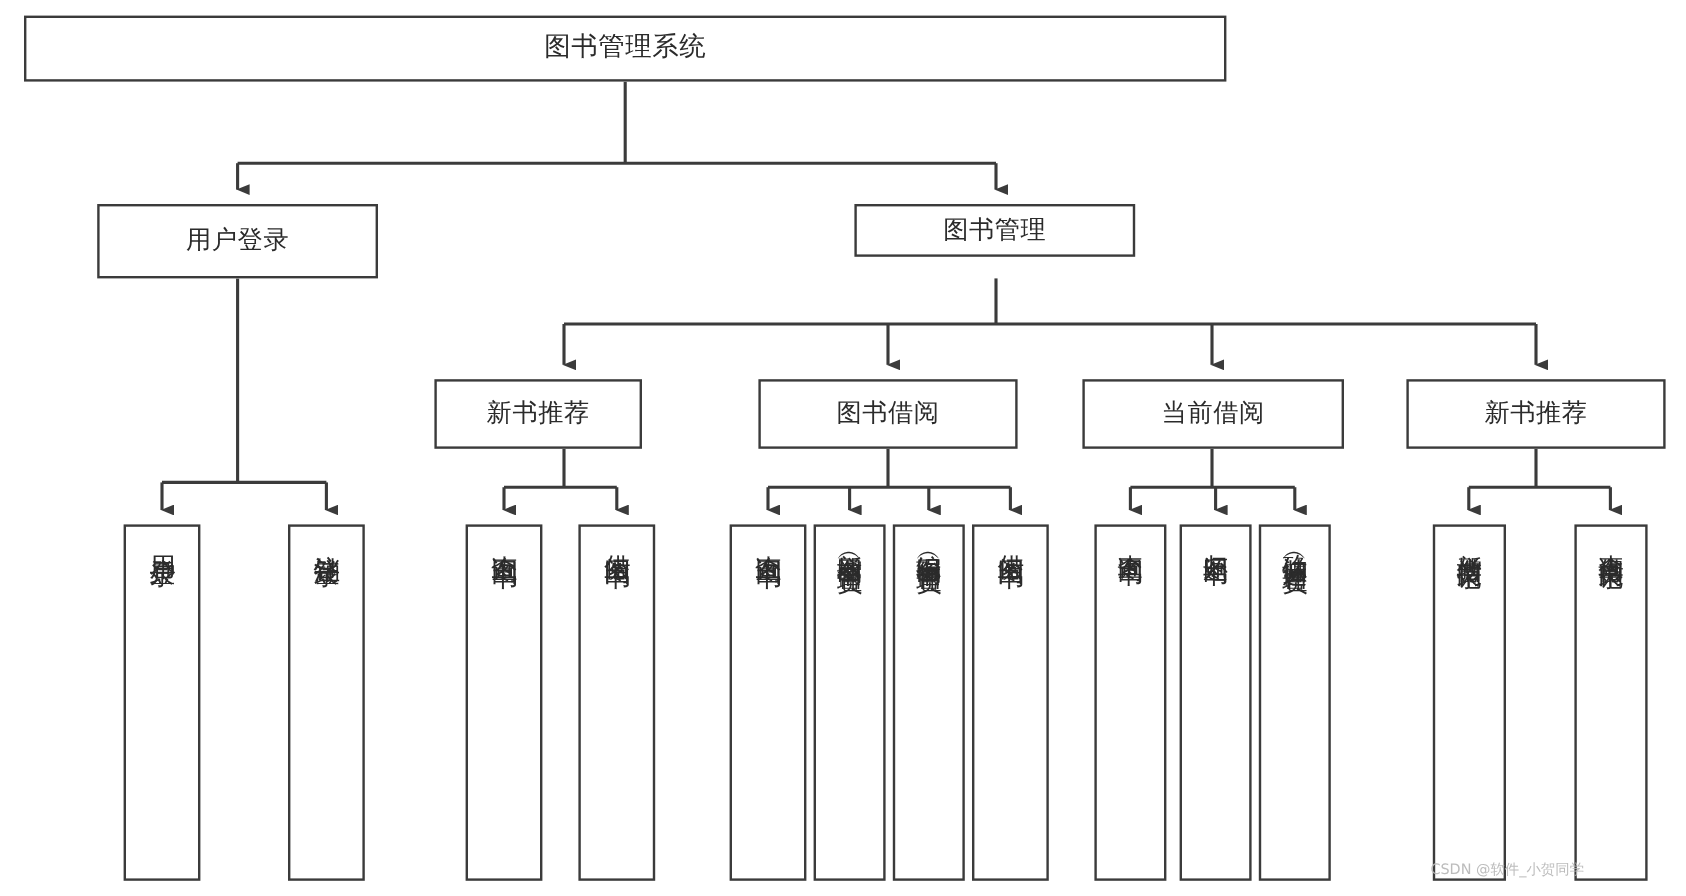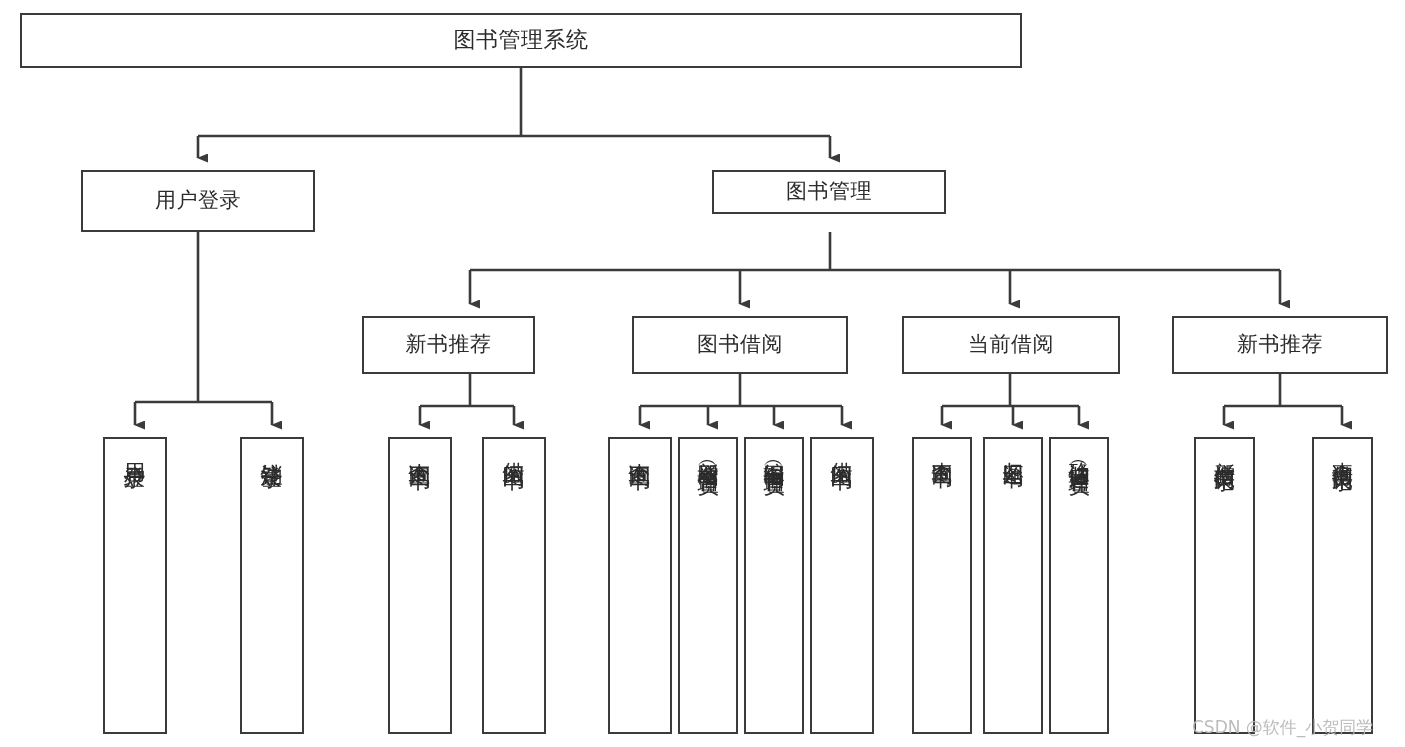--- a/index.html
+++ b/index.html
@@ -60,21 +60,21 @@
     text-orientation: upright;
     font-size: 22px;
     line-height: 1.05;
     letter-spacing: 2px;
     max-height: 100%;
   }
   .node.vert.narrow .label { font-size: 21px; }
   .watermark {
     position: absolute;
     color: #b9b9b9;
-    font-size: 17px;
+    font-size: 12px;
     white-space: nowrap;
     font-family: "DejaVu Sans", "Liberation Sans", sans-serif;
     opacity: 0.95;
   }
 </style>
 </head>
 <body>
 
 <div id="diagram-root">
 

